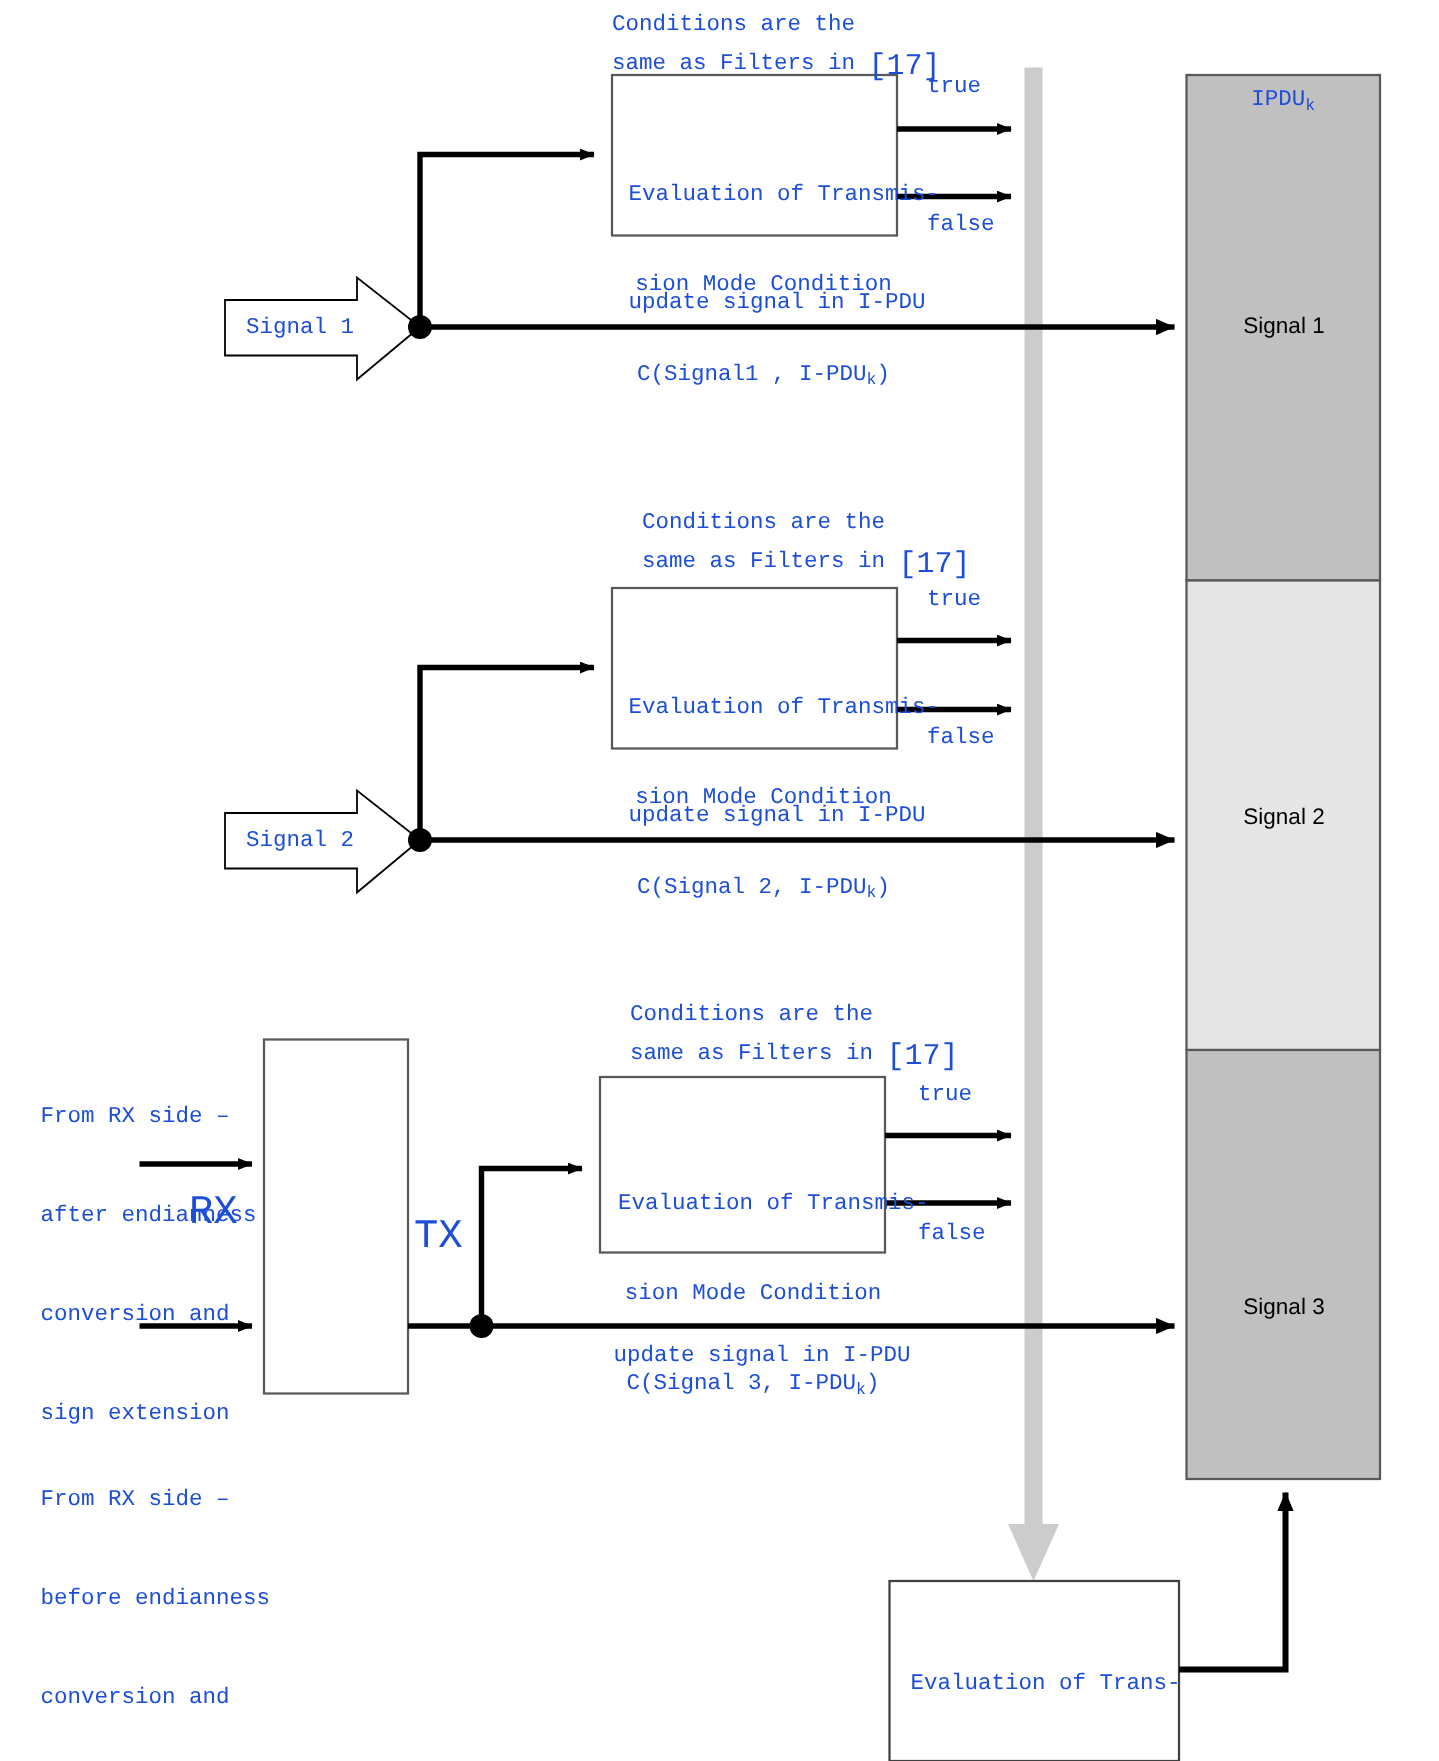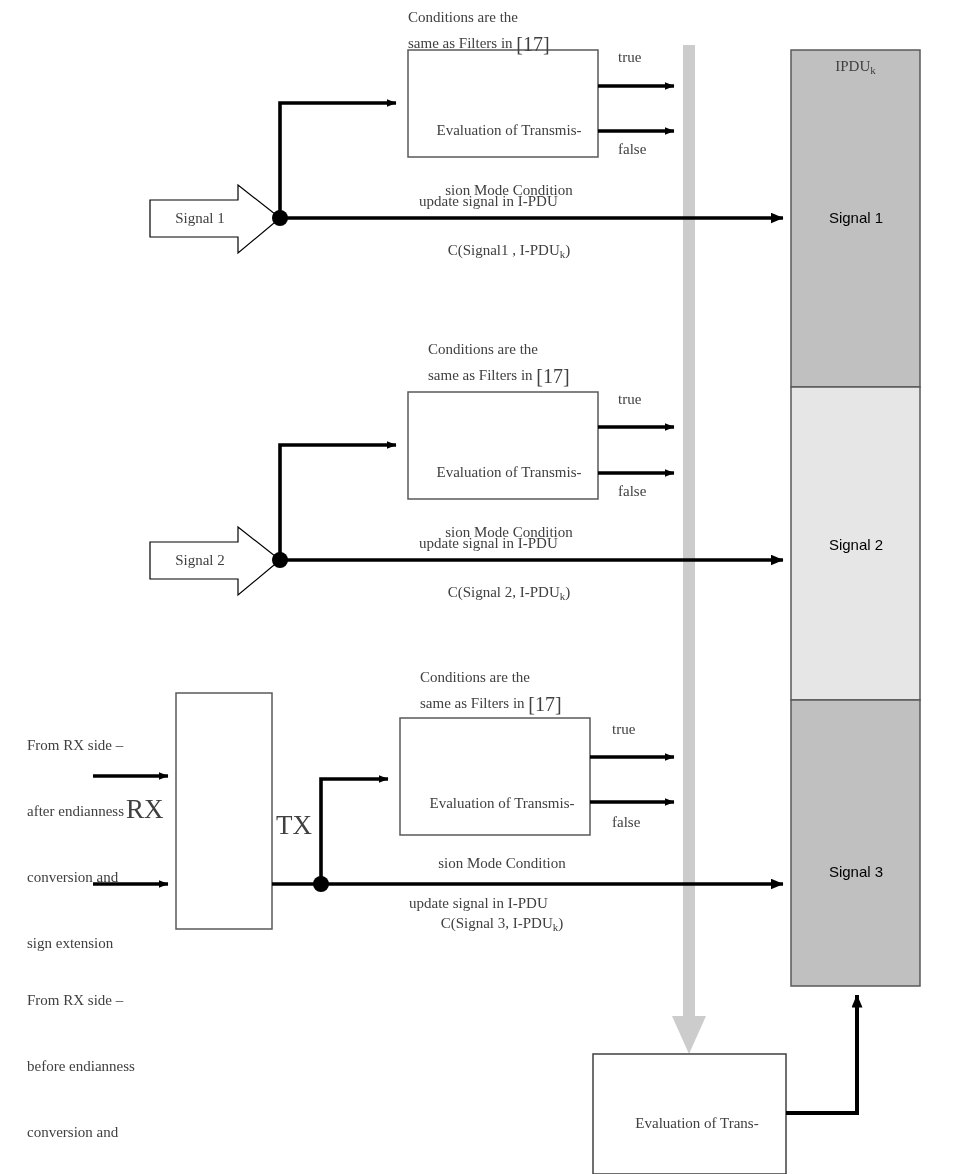--- a/index.html
+++ b/index.html
@@ -21,24 +21,24 @@
   }
   svg.layer {
     position: absolute;
     left: 0;
     top: 0;
     width: 959px;
     height: 1174px;
   }
   .txt {
     position: absolute;
-    font-family: Liberation Serif, serif;
+    font-family: Liberation Mono, monospace;
     font-size: 15px;
     line-height: 19px;
-    color: #404040;
+    color: #1d4ed8;
     white-space: pre;
   }
   .txt-center {
     text-align: center;
   }
   .cond-note {
     font-size: 15px;
     line-height: 26px;
     white-space: nowrap;
   }

